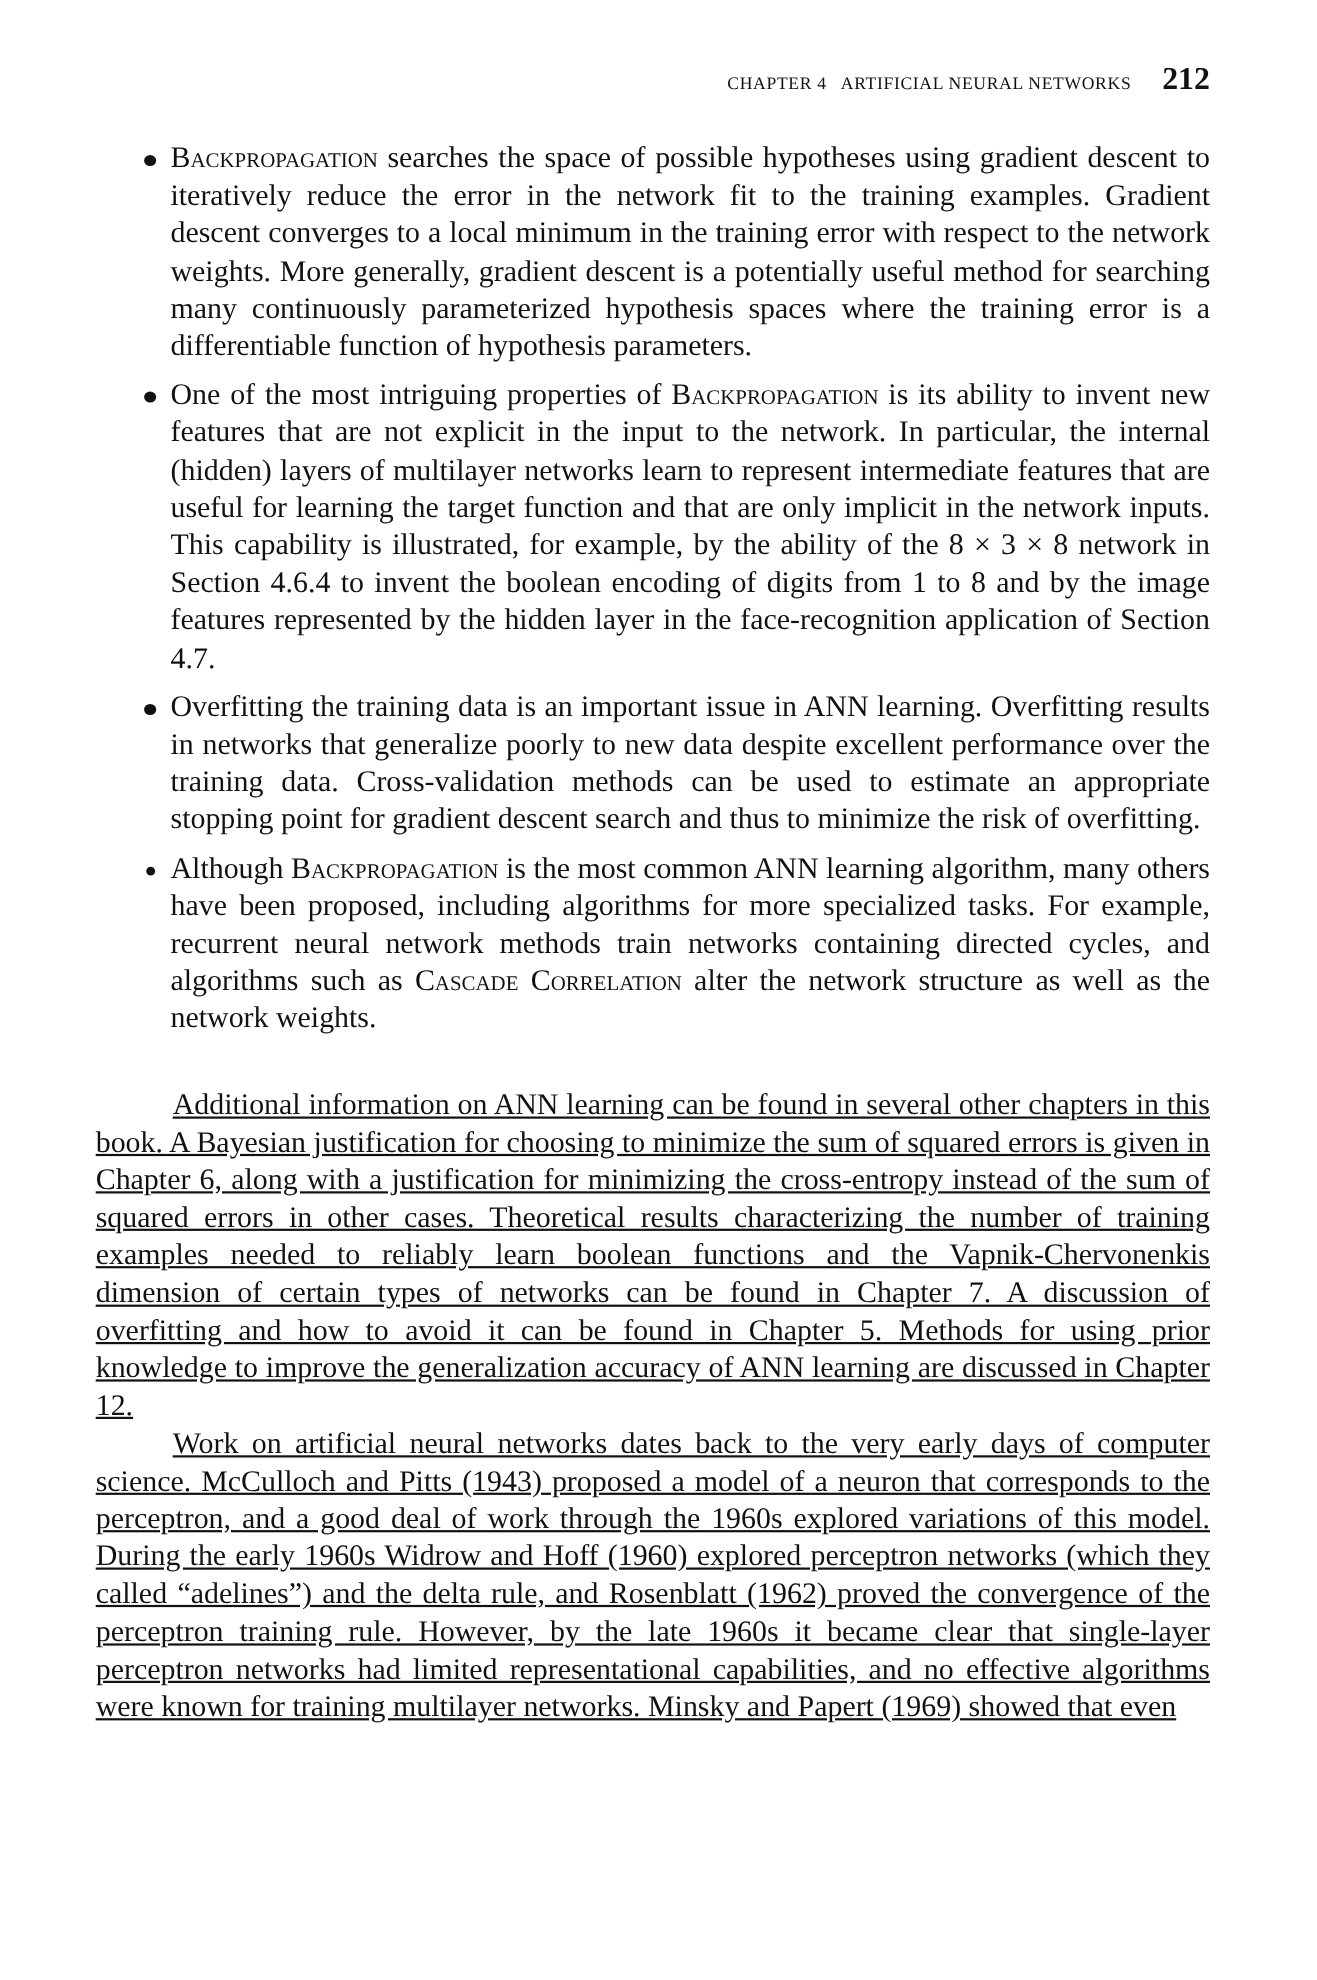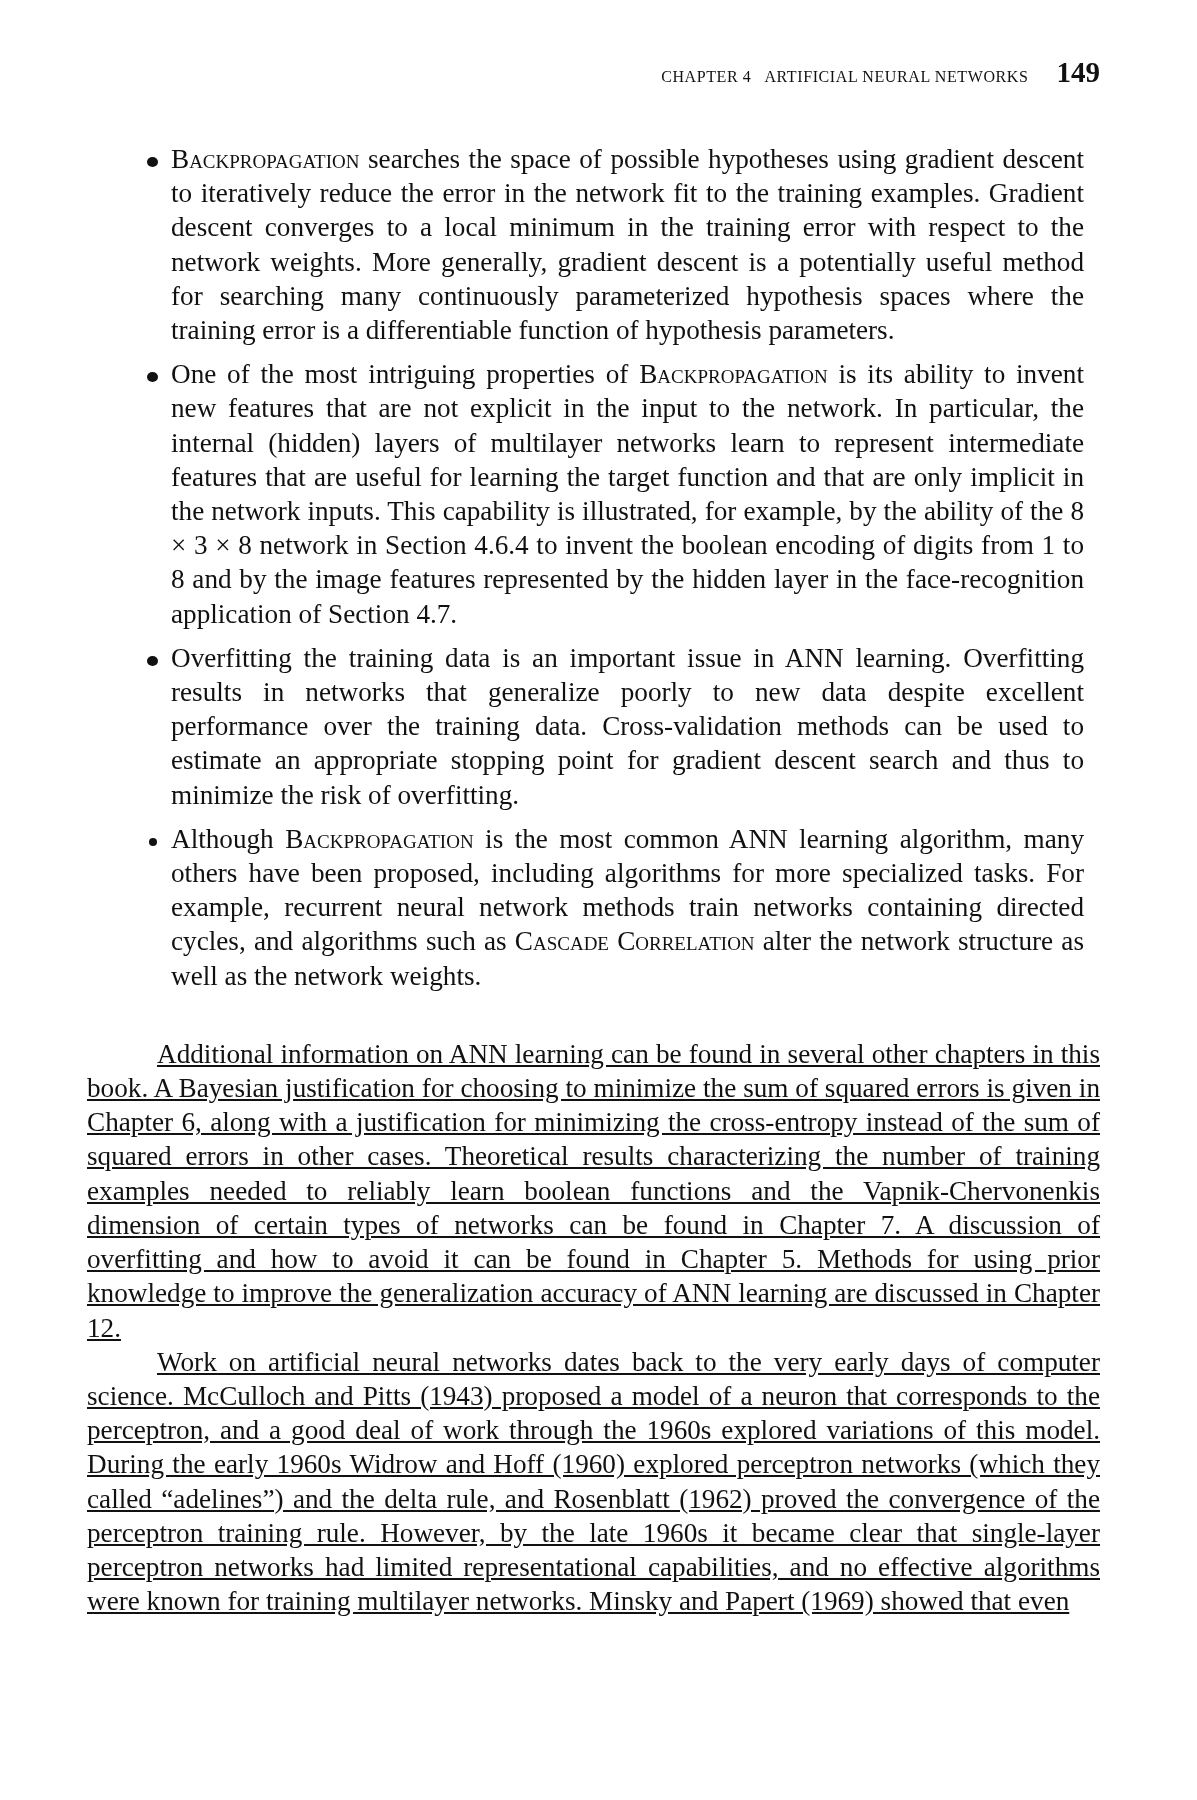--- a/index.html
+++ b/index.html
@@ -38,21 +38,21 @@
   .content {
     position: absolute;
     top: 126px;
     left: 87px;
     width: 1013px;
     font-size: 27.2px;
     line-height: 34.2px;
   }
   .bullets {
     list-style: none;
-    margin: 16px;
+    margin: 0;
     padding: 0;
   }
   .bullet-item {
     position: relative;
     padding-left: 68px;
     margin: 0 0 10px 0;
     text-align: justify;
     hyphens: manual;
   }
   .bullet-item:last-child {
@@ -80,21 +80,21 @@
     margin: 0;
     text-indent: 70px;
     text-align: justify;
     text-decoration: underline;
   }
 </style>
 </head>
 <body>
 
 <div class="page-header">
-  <span class="running-head" style="white-space: pre;">CHAPTER 4   ARTIFICIAL NEURAL NETWORKS</span><span class="page-number">149</span>
+  <span class="running-head" style="white-space: pre;">CHAPTER 4   ARTIFICIAL NEURAL NETWORKS</span><span class="page-number">212</span>
 </div>
 
 <div class="content">
   <ul class="bullets">
     <li class="bullet-item">
       <span class="bullet-dot"></span>
       <span class="sc">Backpropagation</span><span> searches the space of possible hypotheses using gradient descent to iteratively reduce the error in the network fit to the training examples. Gradient descent converges to a local minimum in the training error with respect to the network weights. More generally, gradient descent is a potentially useful method for searching many continuously parameterized hypothesis spaces where the training error is a differentiable function of hypothesis parameters.</span>
     </li>
     <li class="bullet-item">
       <span class="bullet-dot"></span>

